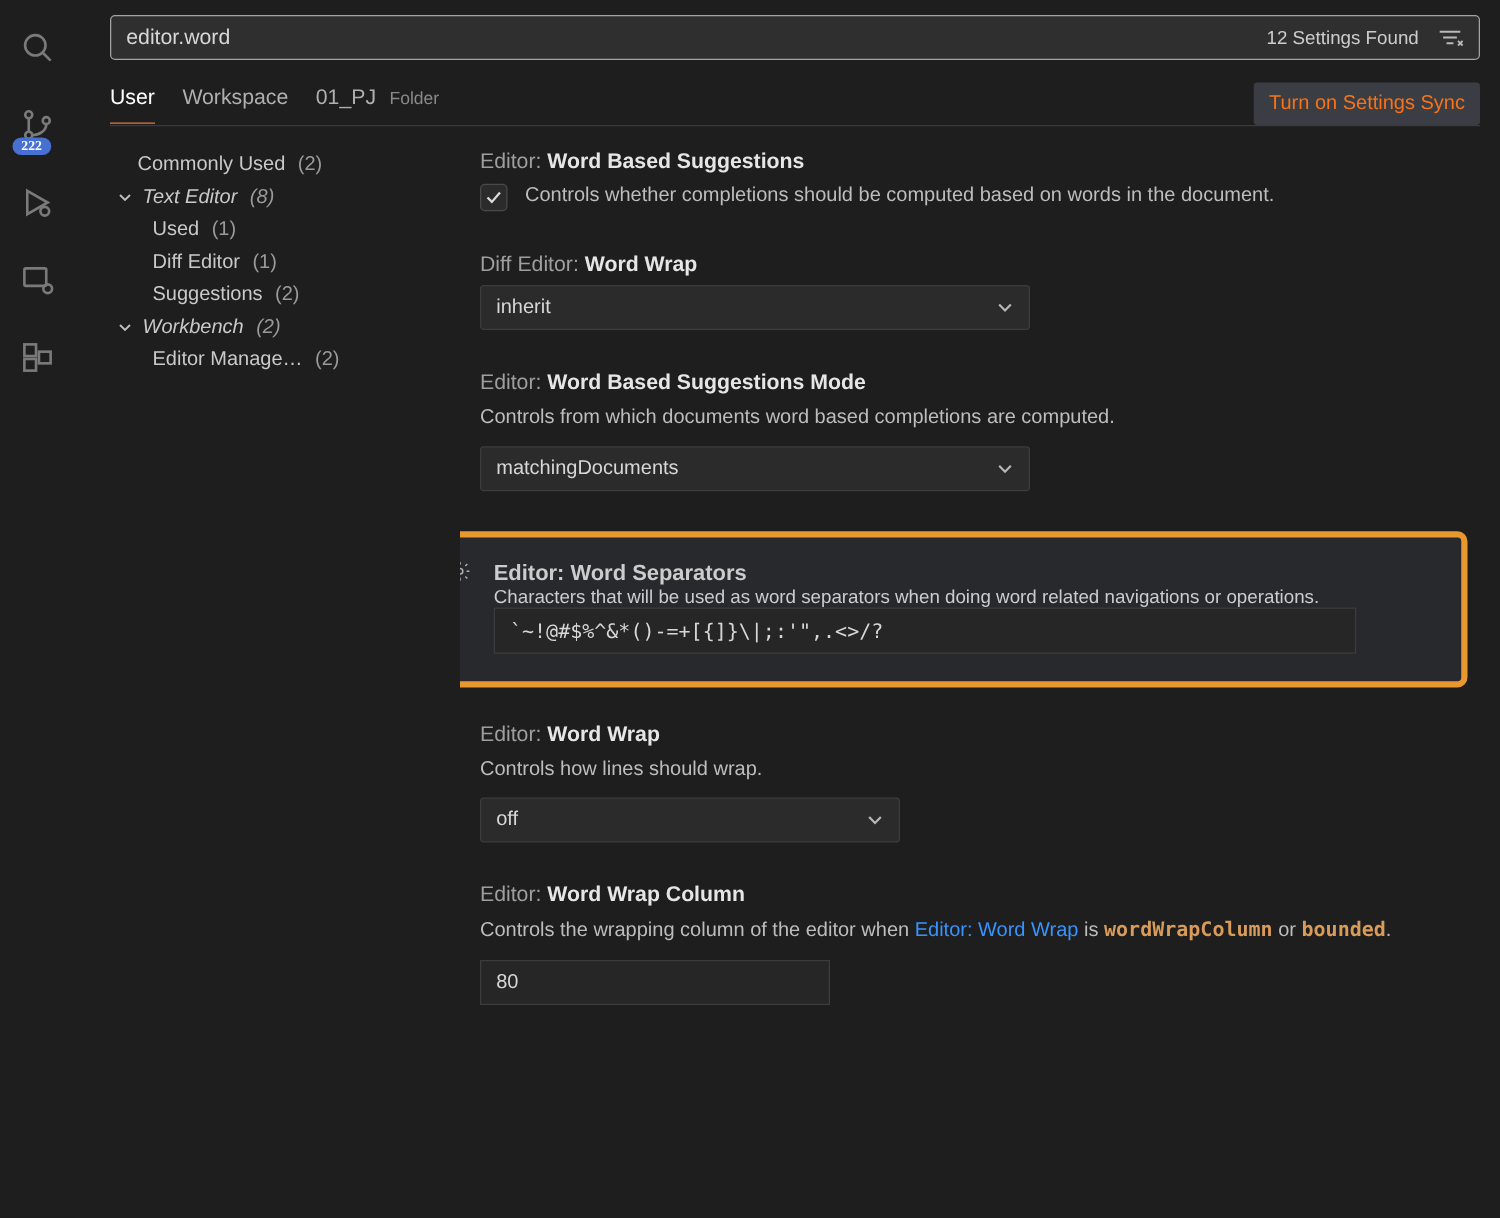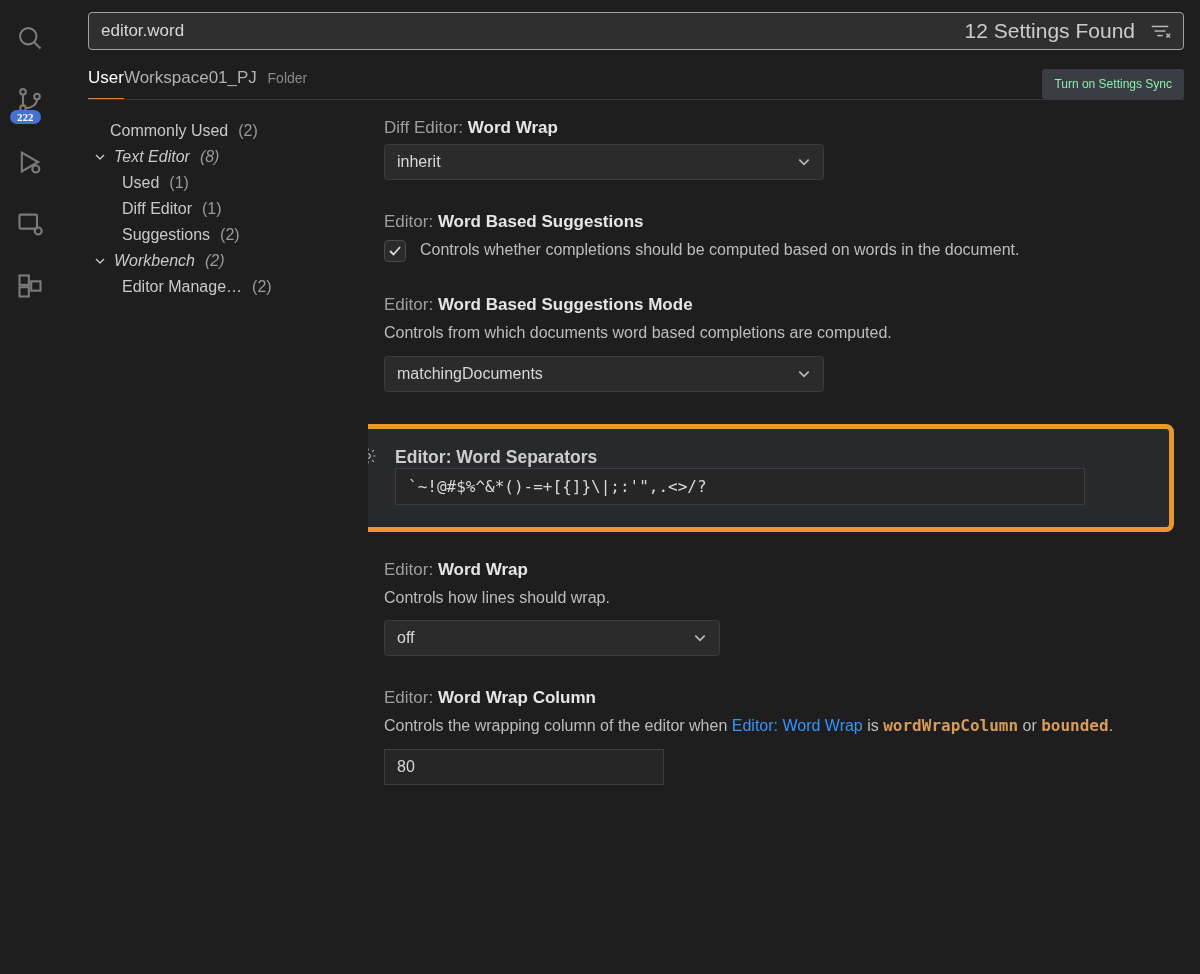--- a/index.html
+++ b/index.html
@@ -63,39 +63,39 @@
     color: #d7d7d7;
     font-size: 17px;
     outline: none;
     flex: 1;
   }
   .search-right {
     display: flex;
     align-items: center;
     gap: 14px;
     color: #cccccc;
-    font-size: 21px;
+    font-size: 15px;
   }
   .filter-icon { color:#b9b9b9; }
   .filter-icon svg { width:22px; height:22px; display:block; }
   
   .scope-row {
     margin: 18px 16px 0 28px;
     display: flex;
     align-items: center;
     justify-content: space-between;
   }
-  .tabs { display:flex; align-items:flex-start; }
+  .tabs { display:flex; gap:22px; align-items:center; }
   .tab { color:#b0b0b0; font-size:17px; cursor:pointer; padding-bottom:10px; }
   .tab.active { color:#ffffff; border-bottom:1px solid #e07b3c; font-weight:500;}
   .tab .sub { color:#8a8a8a; font-size:14px; margin-left:6px; }
   .sync-btn {
     background:#3a3d44;
-    color:#86efac;
-    font-size:12px;
+    color:#f97316;
+    font-size:16px;
     padding:8px 12px;
     border-radius:3px;
     cursor:pointer;
   }
   .divider {
     margin: 0 16px 0 28px;
     height:1px;
     background:#3a3a3a;
   }
   
@@ -311,40 +311,40 @@
       </div>
       <div class="tree-row lvl2">
         <span>Editor Manage…</span>
           <span class="count">(2)</span>
       </div>
     </div>
 
     <div class="settings">
 
       <div class="setting">
+        <h3><span>Editor:</span> <span class="name">Word Based Suggestions</span></h3>
+        <div class="checkbox-row">
+          <div class="checkbox">
+            <svg viewBox="0 0 14 14" fill="none" stroke="currentColor" stroke-width="1.8">
+                <polyline points="2,7 5.5,10.5 12,3"></polyline>
+              </svg>
+          </div>
+          <div class="desc" style="margin-bottom:0">Controls whether completions should be computed based on words in the document.</div>
+        </div>
+      </div>
+
+      <div class="setting">
         <h3><span>Diff Editor:</span> <span class="name">Word Wrap</span></h3>
         <div class="select">
           <span>inherit</span>
           <span class="chev-down">
               <svg viewBox="0 0 12 12" fill="none" stroke="currentColor" stroke-width="1.5">
                 <polyline points="2,4 6,8 10,4"></polyline>
               </svg>
             </span>
-        </div>
-      </div>
-
-      <div class="setting">
-        <h3><span>Editor:</span> <span class="name">Word Based Suggestions</span></h3>
-        <div class="checkbox-row">
-          <div class="checkbox">
-            <svg viewBox="0 0 14 14" fill="none" stroke="currentColor" stroke-width="1.8">
-                <polyline points="2,7 5.5,10.5 12,3"></polyline>
-              </svg>
-          </div>
-          <div class="desc" style="margin-bottom:0">Controls whether completions should be computed based on words in the document.</div>
         </div>
       </div>
 
       <div class="setting">
         <h3><span>Editor:</span> <span class="name">Word Based Suggestions Mode</span></h3>
         <div class="desc">Controls from which documents word based completions are computed.</div>
         <div class="select">
           <span>matchingDocuments</span>
           <span class="chev-down">
               <svg viewBox="0 0 12 12" fill="none" stroke="currentColor" stroke-width="1.5">
@@ -355,20 +355,21 @@
       </div>
 
       <div class="highlight-wrap">
         <span class="gear-indicator">
           <svg viewBox="0 0 24 24" fill="none" stroke="currentColor" stroke-width="1.6">
               <circle cx="12" cy="12" r="3"></circle>
               <path d="M12 2v3M12 19v3M4.2 4.2l2.1 2.1M17.7 17.7l2.1 2.1M2 12h3M19 12h3M4.2 19.8l2.1-2.1M17.7 6.3l2.1-2.1"></path>
             </svg>
         </span>
         <h3><span>Editor:</span> <span class="name">Word Separators</span></h3>
+        <div class="desc">Characters that will be used as word separators when doing word related navigations or operations.</div>
         <input class="textbox" type="text" value="`~!@#$%^&amp;*()-=+[{]}\|;:'&quot;,.&lt;&gt;/?" style="">
       </div>
 
       <div class="setting">
         <h3><span>Editor:</span> <span class="name">Word Wrap</span></h3>
         <div class="desc">Controls how lines should wrap.</div>
         <div class="select small">
           <span>off</span>
           <span class="chev-down">
               <svg viewBox="0 0 12 12" fill="none" stroke="currentColor" stroke-width="1.5">

